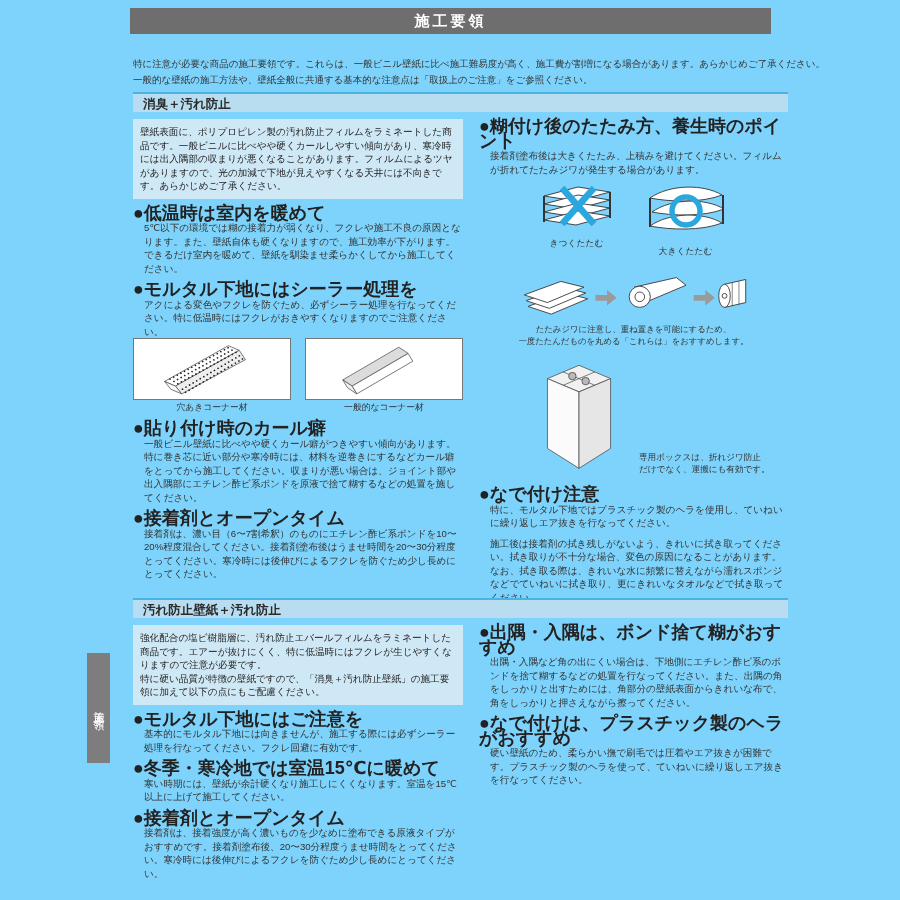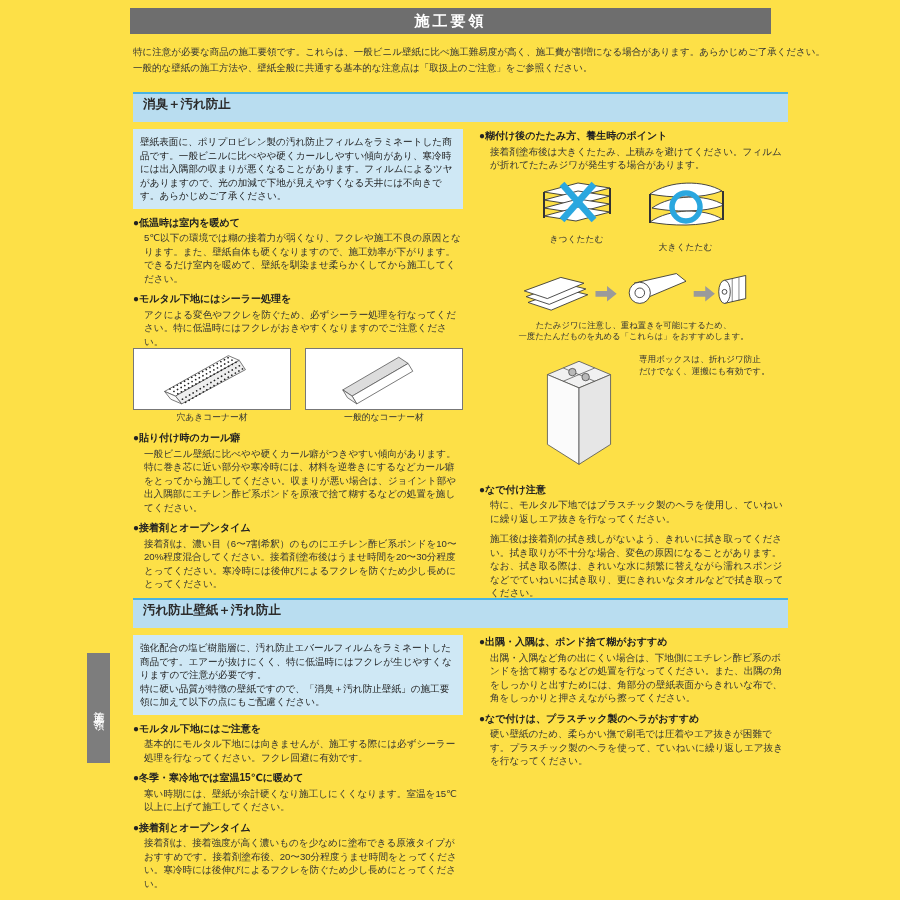--- a/index.html
+++ b/index.html
@@ -1,41 +1,41 @@
 <!DOCTYPE html>
 <html><head>
 <meta charset="utf-8">
 <style>
   html,body{margin:0;padding:0;background:#fff;}
-  .page{position:relative;width:900px;height:900px;background:#fde047;overflow:hidden;
+  .page{position:relative;width:900px;height:900px;background:#7dd3fc;overflow:hidden;
         font-family:"Liberation Sans","DejaVu Sans",sans-serif;color:#333;}
   .title-bar{position:absolute;left:130px;top:8px;width:641px;height:26px;background:#6e6e6e;
              color:#fff;font-size:15px;font-weight:bold;text-align:center;line-height:26px;letter-spacing:3px;}
-  .intro{position:absolute;left:133px;top:44px;width:660px;font-size:9.5px;line-height:16px;color:#333;white-space:nowrap;}
+  .intro{position:absolute;left:133px;top:56px;width:660px;font-size:9.5px;line-height:16px;color:#333;white-space:nowrap;}
   .section{position:absolute;left:133px;width:655px;}
   .sec1{top:92px;height:504px;}
   .sec2{top:598px;}
-  .sec-header{height:30px;background:#b9ddf0;border-top:2px solid #49b3e3;
+  .sec-header{height:20px;background:#b9ddf0;border-top:2px solid #49b3e3;
               font-size:12.5px;font-weight:bold;color:#2b2b2b;line-height:21px;padding-left:10px;box-sizing:border-box;}
   .cols{display:flex;gap:16px;margin-top:7px;}
   .col-left{width:330px;}
   .col-right{width:309px;}
   .lead-box{background:#cfe8f5;padding:6px 7px;font-size:9.6px;line-height:13.5px;color:#222;}
   .lead-box p{margin:0;}
   .bullet{margin-top:7px;}
-  .b-title{font-size:10px;font-weight:bold;color:#222;line-height:14.5px;}
+  .b-title{font-size:18px;font-weight:bold;color:#222;line-height:14.5px;}
   .b-body{font-size:9.6px;line-height:13.5px;color:#333;padding-left:11px;margin-top:1px;}
   .fig-row{display:flex;gap:14px;margin-top:0;}
   .fig-box{width:156px;height:60px;border:1px solid #777;background:#fff;display:flex;align-items:center;justify-content:center;}
   .fig-cap{font-size:8.8px;color:#333;text-align:center;margin-top:2px;}
   .fold-row{display:flex;gap:26px;justify-content:center;margin-top:6px;}
   .fold-item{text-align:center;}
   .roll-wrap{text-align:center;margin-top:8px;}
   .roll-cap{font-size:8.4px;line-height:11.5px;color:#333;text-align:center;margin-top:2px;}
-  .box-row{display:flex;align-items:flex-start;gap:12px;margin-top:10px;margin-left:52px;font-family:Liberation Serif, serif;}
+  .box-row{display:flex;align-items:flex-end;gap:12px;margin-top:10px;margin-left:52px;font-family:Liberation Serif, serif;}
   .box-cap{font-size:8.6px;line-height:12px;color:#333;}
   .side-tab{position:absolute;left:87px;top:653px;width:23px;height:110px;background:#7d7d7d;color:#fff;
             writing-mode:vertical-rl;text-orientation:upright;font-size:11px;letter-spacing:3px;
             display:flex;align-items:center;justify-content:center;cursor:pointer;}
 </style>
 </head>
 <body>
 
 <div class="page">
 

